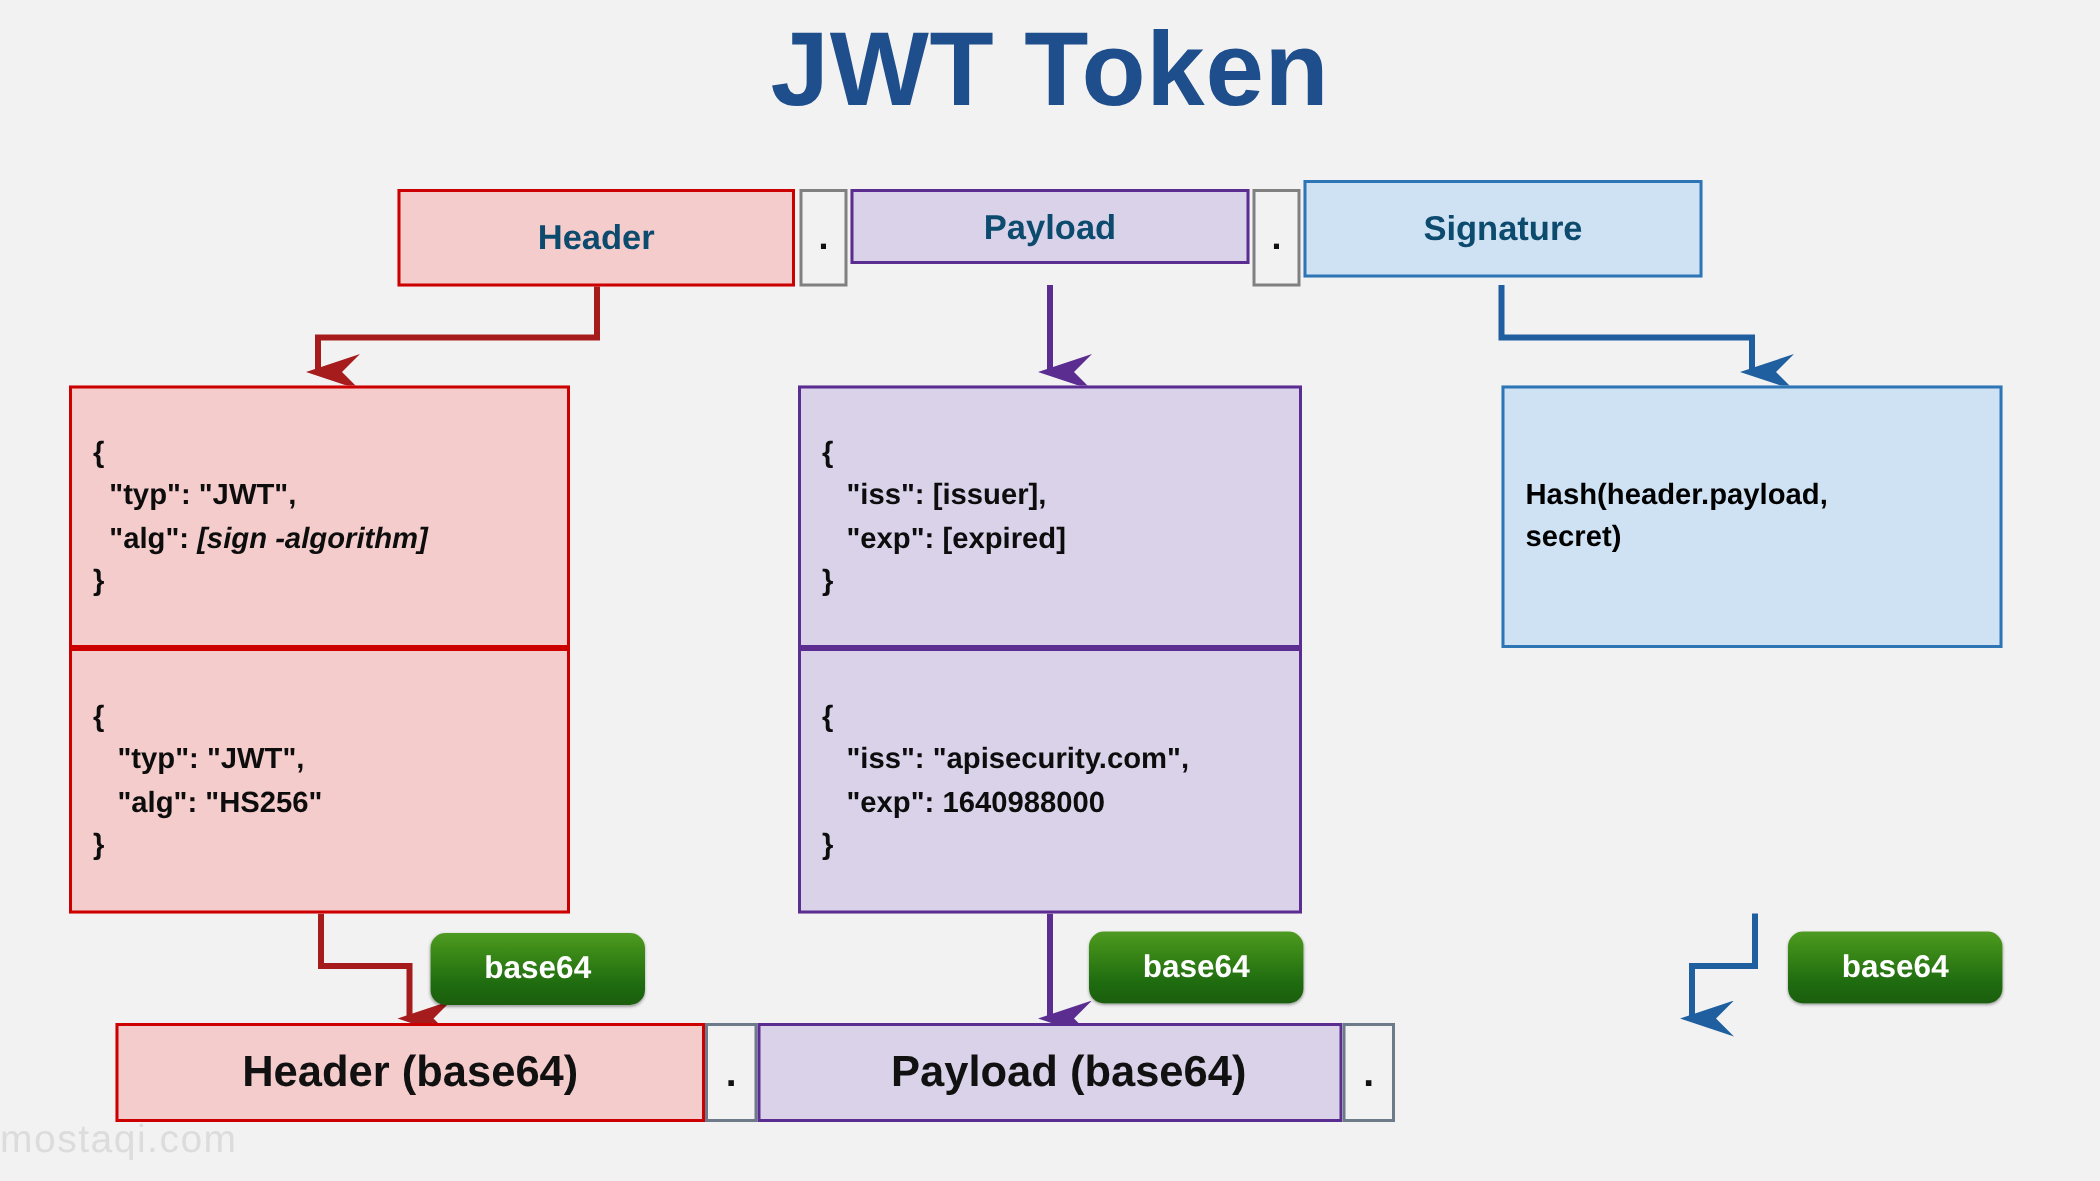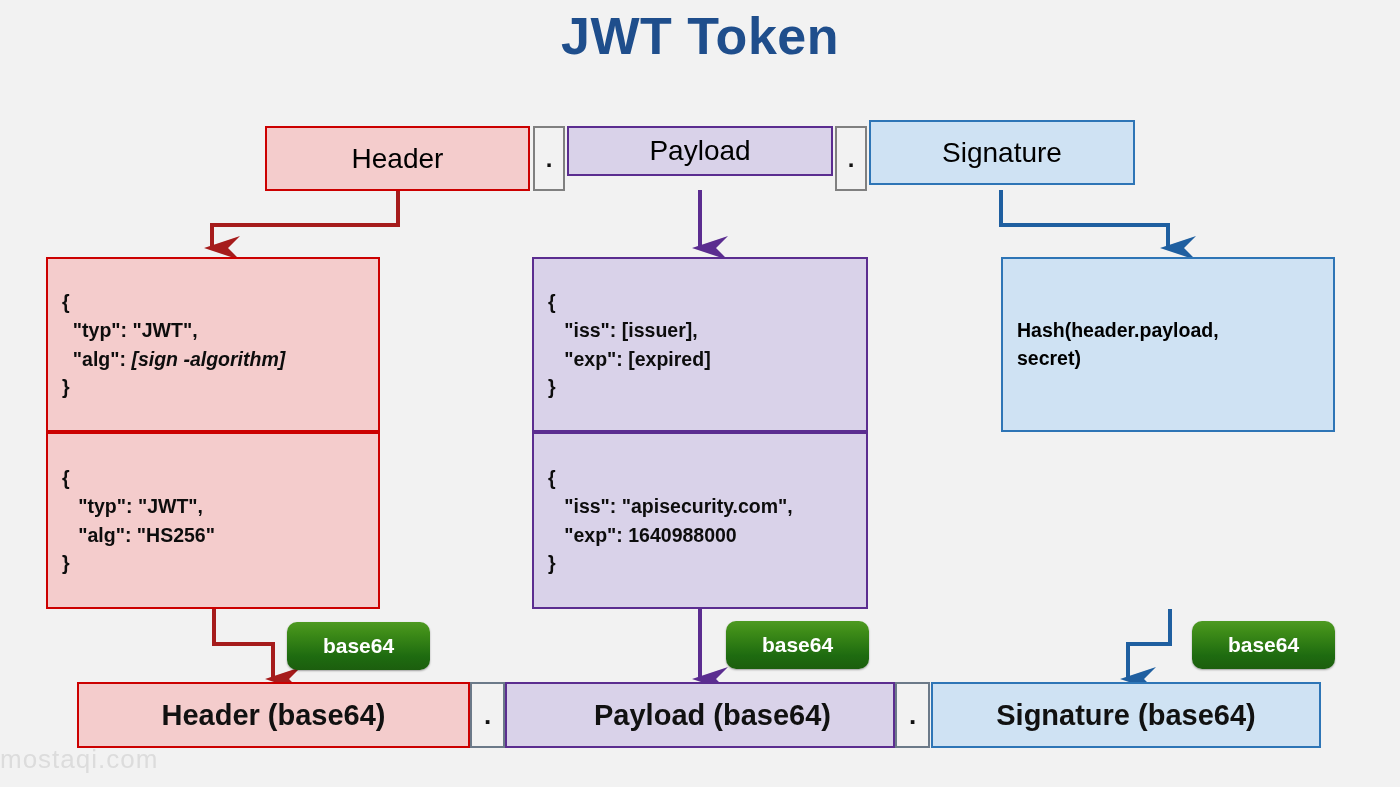--- a/index.html
+++ b/index.html
@@ -18,43 +18,43 @@
     width: 1400px;
     height: 787px;
   }
   .abs { position: absolute; box-sizing: border-box; }
 
   
   #page-title {
     left: 0; top: 6px;
     width: 1400px;
     text-align: center;
-    font-size: 52px;
+    font-size: 70px;
     font-weight: bold;
     color: #1F4E8C;
     letter-spacing: 0.5px;
   }
 
   
   .box {
     border-width: 2px;
     border-style: solid;
     display: flex;
     align-items: center;
   }
   .box.centered { justify-content: center; }
 
   .fill-pink   { background: #F4CCCC; border-color: #CC0000; }
   .fill-purple { background: #D9D2E9; border-color: #5B2D90; }
   .fill-blue   { background: #CFE2F3; border-color: #2E75B6; }
 
   .top-label {
-    font-size: 28px;
-    font-weight: normal;
-    color: #000000;
+    font-size: 23px;
+    font-weight: bold;
+    color: #0c4a6e;
   }
 
   
   .sep {
     background: #F2F2F2;
     border: 2px solid #808080;
     display: flex;
     align-items: center;
     justify-content: center;
     font-size: 24px;
@@ -234,19 +234,16 @@
   </div>
 
   <div class="abs box fill-purple centered" style="left:505px; top:682px; width:390px; height:66px;padding-left:25px;">
     <span class="bottom-label">Payload (base64)</span>
   </div>
 
   <div class="abs sep-bottom" style="left:895px; top:682px; width:35px; height:66px;">
     <span>.</span>
   </div>
 
-  <div class="abs box fill-blue centered" style="left:931px; top:682px; width:390px; height:66px;">
-    <span class="bottom-label">Signature (base64)</span>
-  </div>
 
   <div class="abs" id="watermark">mostaqi.com</div>
 
 </div>
 
 </body></html>

